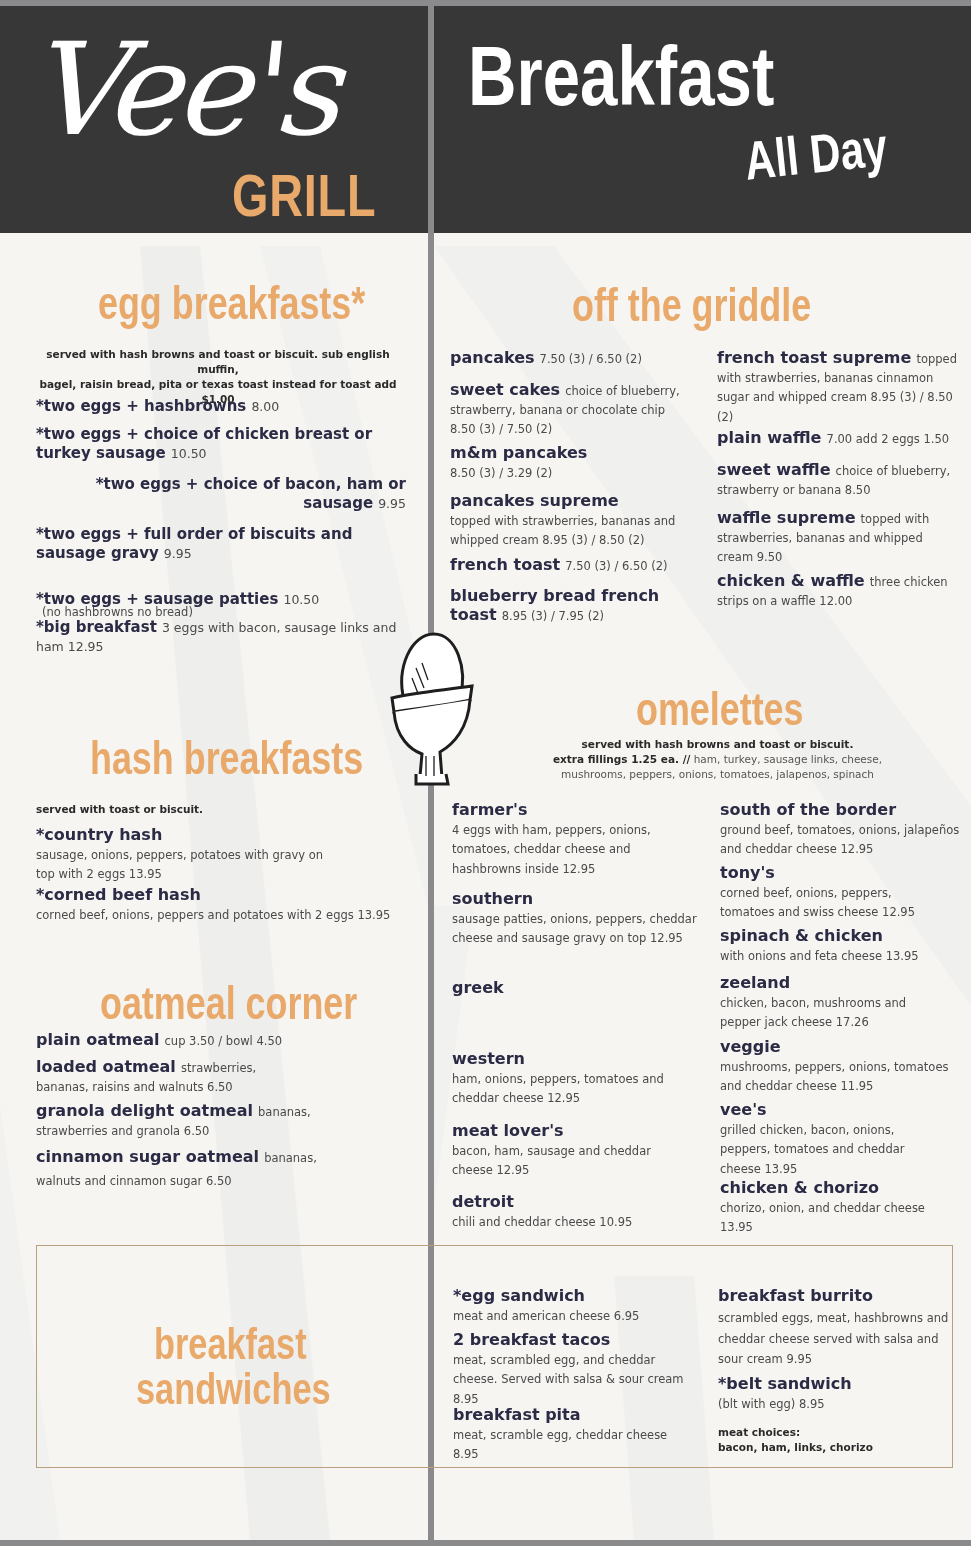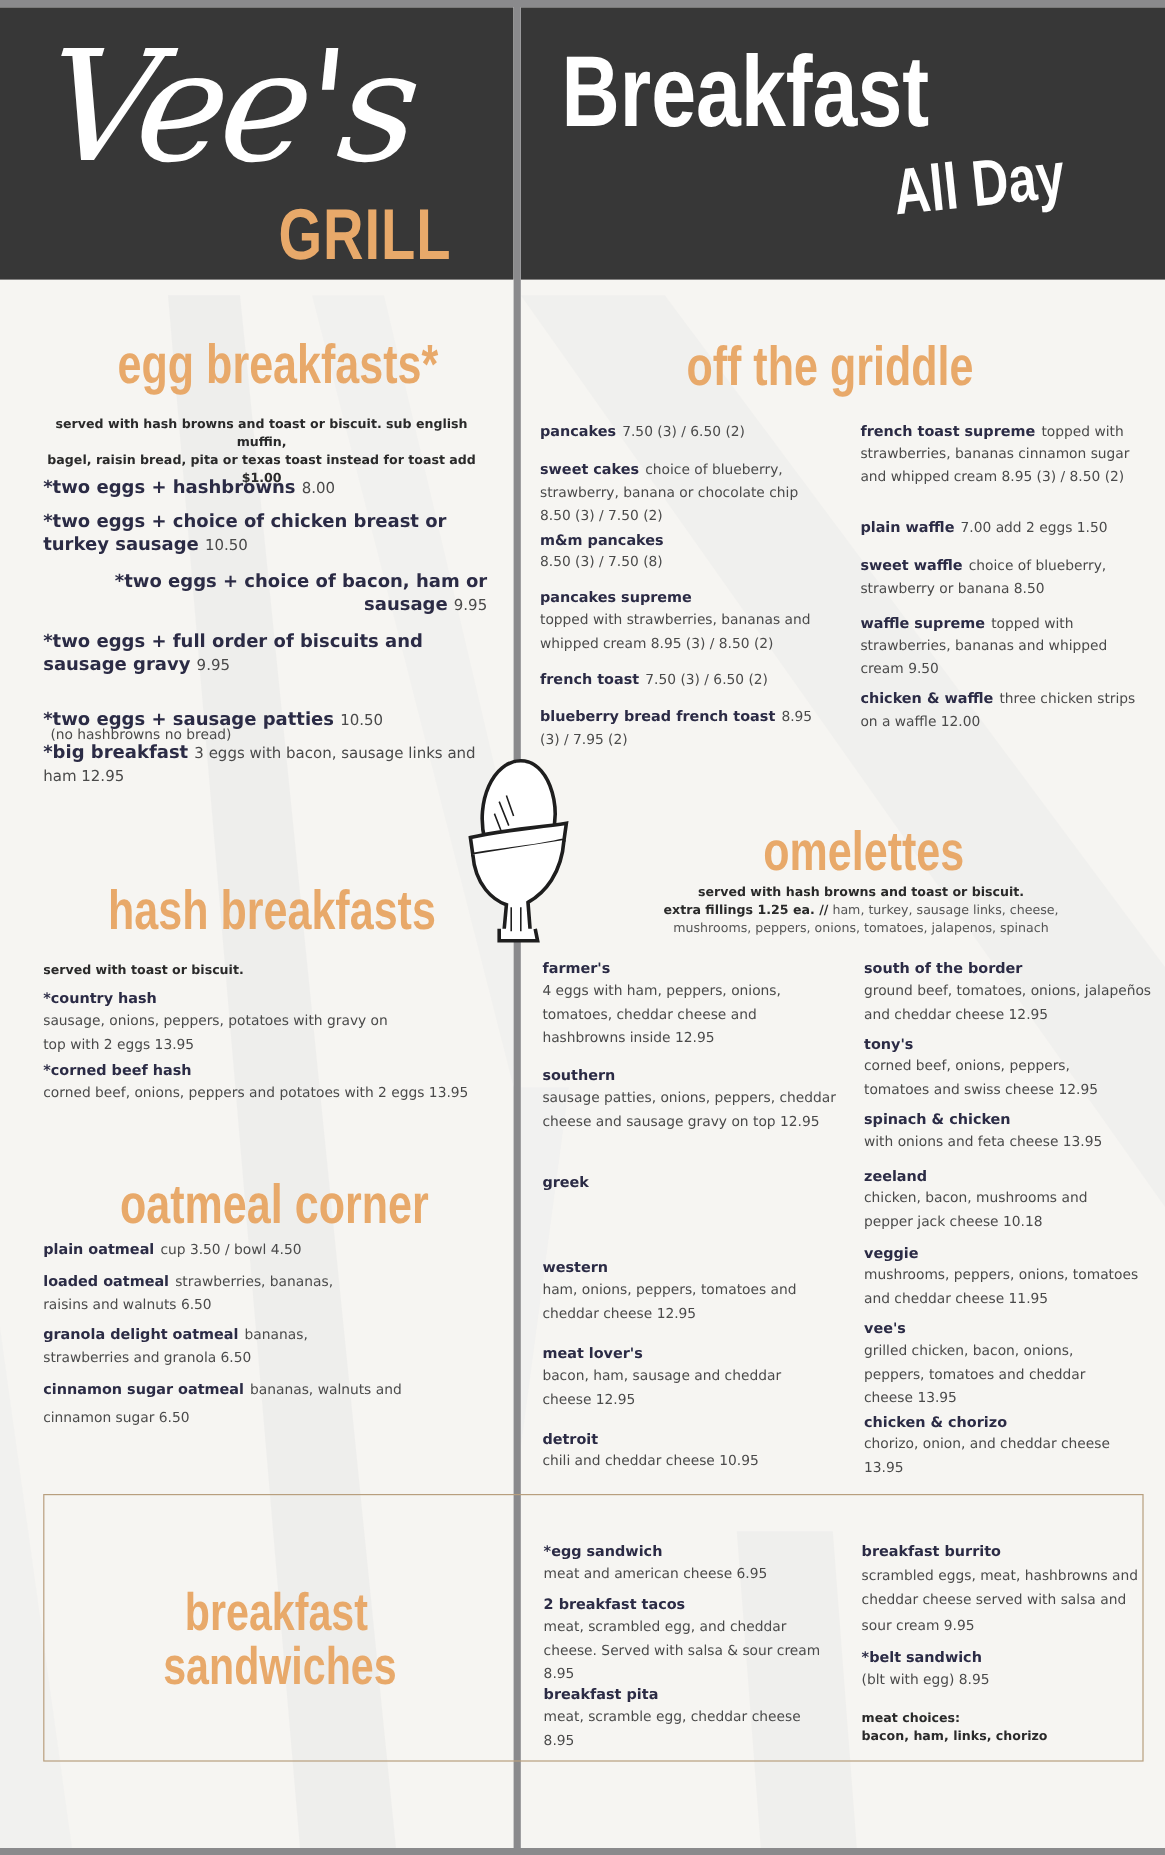--- a/index.html
+++ b/index.html
@@ -61,21 +61,21 @@
   .item .name {
     font-family: "DejaVu Sans", sans-serif; font-weight: bold;
     color: #2b2b45;
   }
   .item .desc {
     font-family: "DejaVu Sans", sans-serif; color: #4a4a4a;
     font-weight: normal;
   }
   .big .name { font-size: 15px; }
   .big .desc { font-size: 12.5px; }
-  .med .name { font-size: 12px; }
+  .med .name { font-size: 16px; }
   .med .desc { font-size: 11.5px; }
   .sub { display: block; }
   .sandwich-box {
     position: absolute; left: 36px; top: 1245px;
     width: 917px; height: 223px;
     border: 1.5px solid #b89f7e; box-sizing: border-box;
   }
   .egg-art { position: absolute; left: 386px; top: 628px; }
 </style>
 </head>
@@ -169,21 +169,21 @@
 <div class="item med" style="left:450px; top:348px; width:255px;">
   <span class="name">pancakes</span>
   <span class="desc">7.50 (3) / 6.50 (2)</span>
 </div>
 <div class="item med" style="left:450px; top:380px; width:240px;">
   <span class="name">sweet cakes</span>
   <span class="desc">choice of blueberry, strawberry, banana or chocolate chip 8.50 (3) / 7.50 (2)</span>
 </div>
 <div class="item med" style="left:450px; top:443px; width:240px;">
   <span class="name sub">m&amp;m pancakes</span>
-  <span class="desc">8.50 (3) / 7.50 (8)</span>
+  <span class="desc">8.50 (3) / 3.29 (2)</span>
 </div>
 <div class="item med" style="left:450px; top:491px; width:245px;">
   <span class="name sub">pancakes supreme</span>
   <span class="desc">topped with strawberries, bananas and whipped cream 8.95 (3) / 8.50 (2)</span>
 </div>
 <div class="item med" style="left:450px; top:555px; width:255px;">
   <span class="name">french toast</span>
   <span class="desc">7.50 (3) / 6.50 (2)</span>
 </div>
 <div class="item med" style="left:450px; top:586px; width:240px;">
@@ -259,21 +259,21 @@
 <div class="item med" style="left:720px; top:863px; width:225px;">
   <span class="name sub">tony's</span>
   <span class="desc">corned beef, onions, peppers, tomatoes and swiss cheese 12.95</span>
 </div>
 <div class="item med" style="left:720px; top:926px; width:245px;">
   <span class="name sub">spinach &amp; chicken</span>
   <span class="desc">with onions and feta cheese 13.95</span>
 </div>
 <div class="item med" style="left:720px; top:973px; width:220px;">
   <span class="name sub">zeeland</span>
-  <span class="desc">chicken, bacon, mushrooms and pepper jack cheese 10.18</span>
+  <span class="desc">chicken, bacon, mushrooms and pepper jack cheese 17.26</span>
 </div>
 <div class="item med" style="left:720px; top:1037px; width:240px;">
   <span class="name sub">veggie</span>
   <span class="desc">mushrooms, peppers, onions, tomatoes and cheddar cheese 11.95</span>
 </div>
 <div class="item med" style="left:720px; top:1100px; width:210px;">
   <span class="name sub">vee's</span>
   <span class="desc">grilled chicken, bacon, onions, peppers, tomatoes and cheddar cheese 13.95</span>
 </div>
 <div class="item med" style="left:720px; top:1178px; width:235px;">

